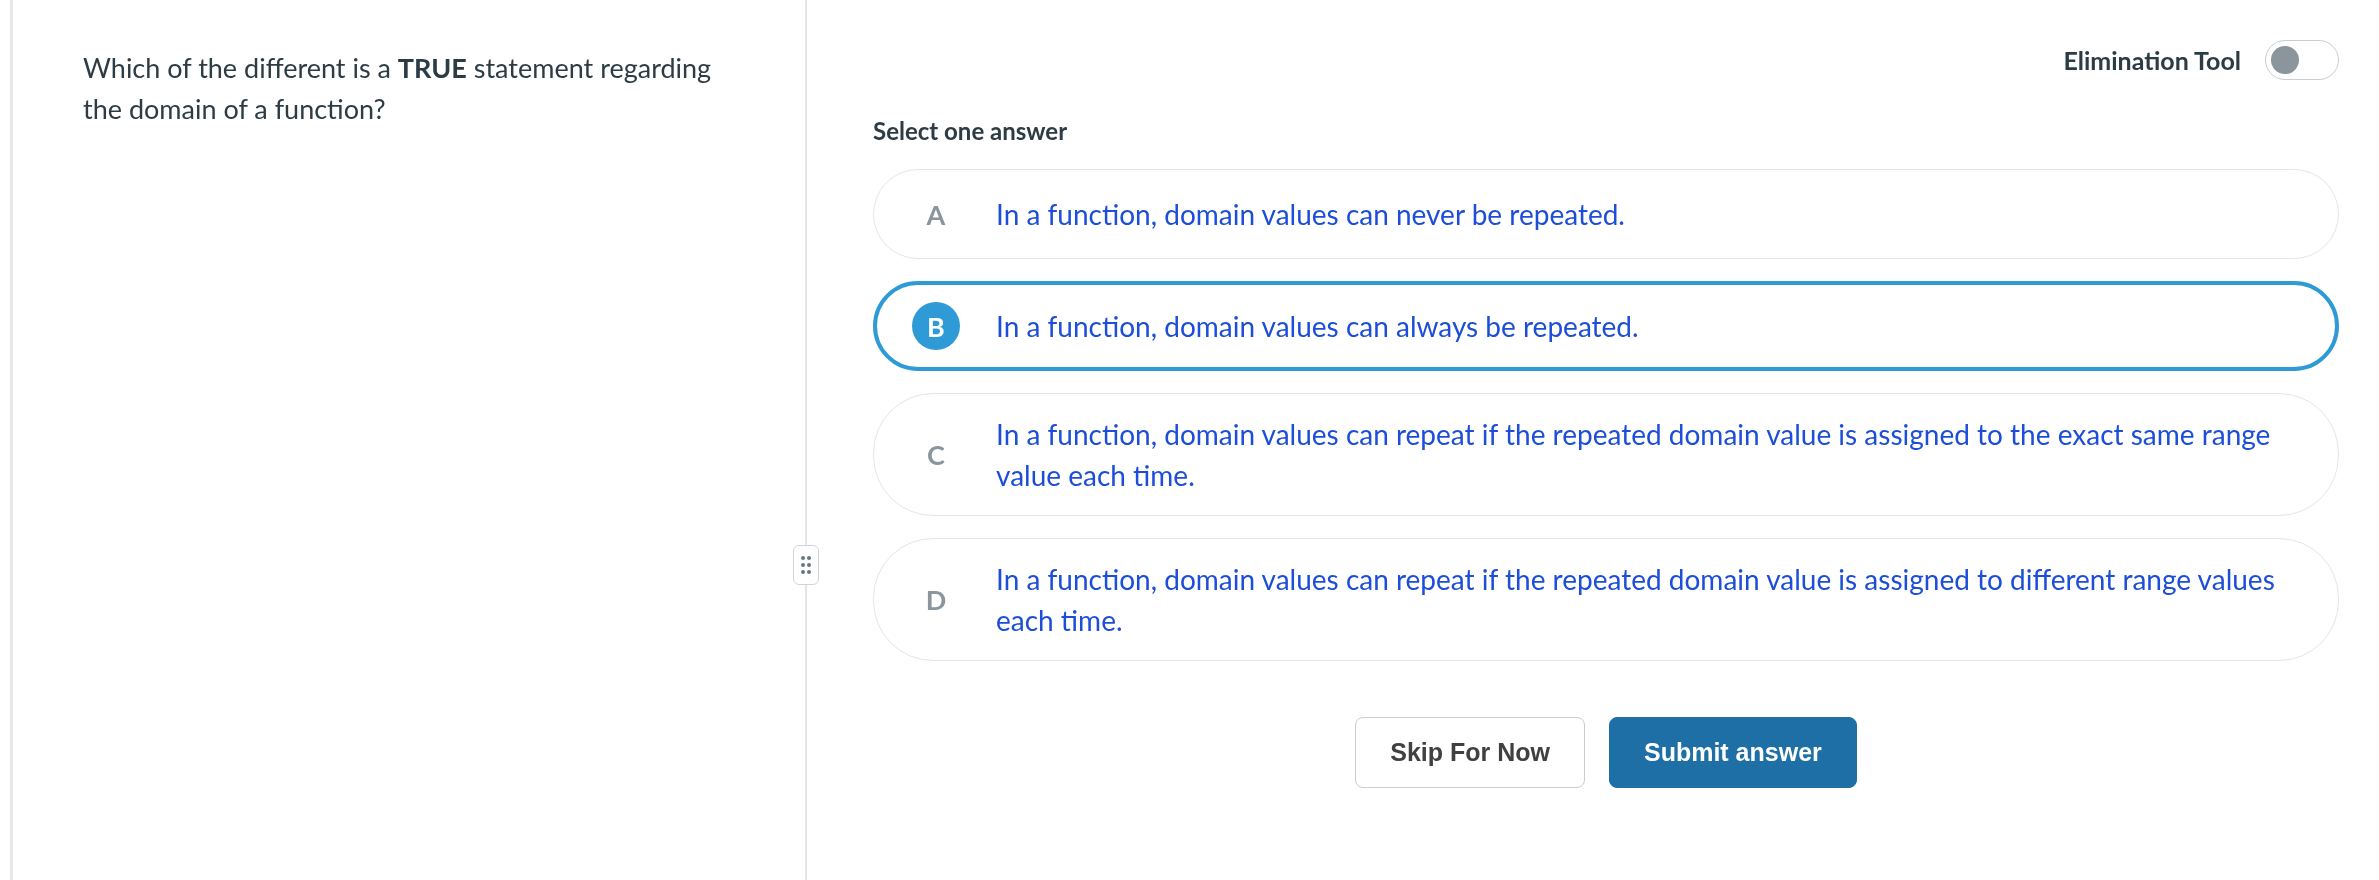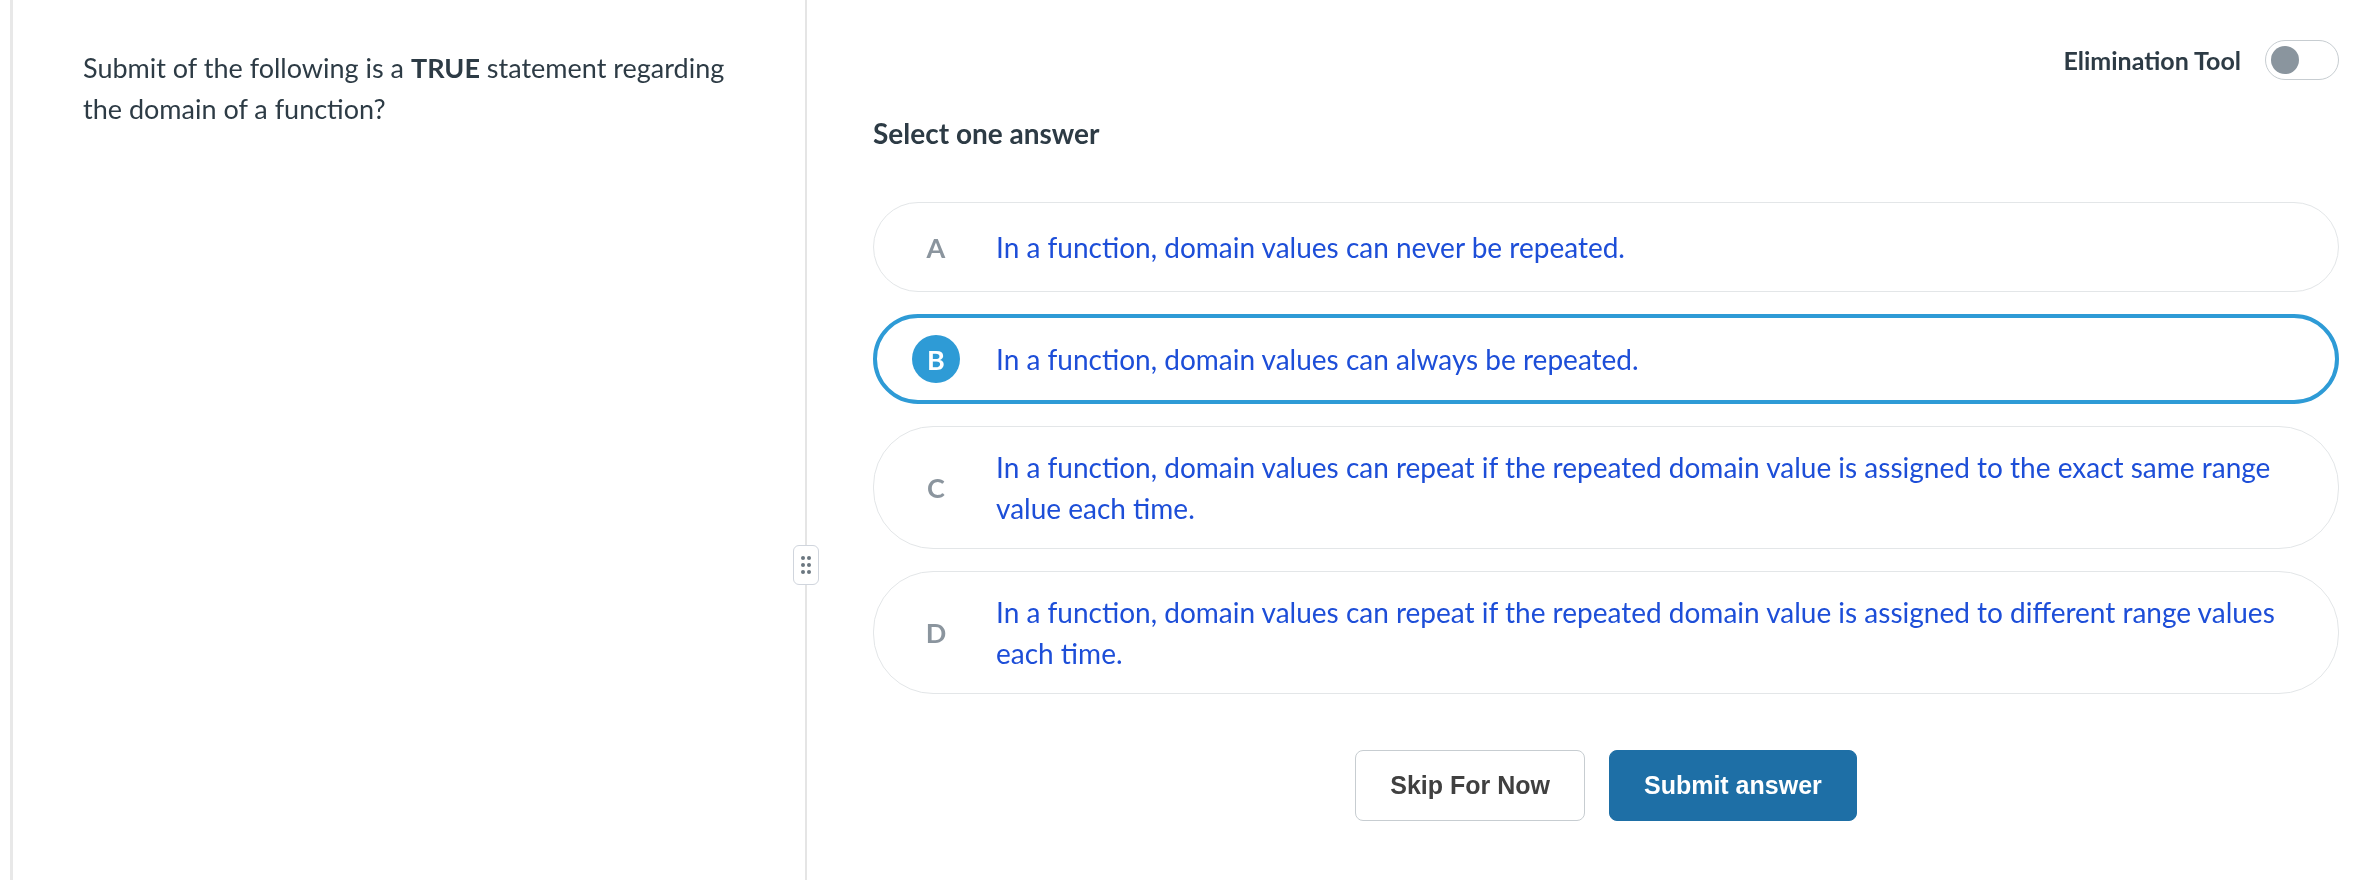--- a/index.html
+++ b/index.html
@@ -79,24 +79,24 @@
   .toggle-knob {
     position: absolute;
     left: 5px;
     top: 5px;
     width: 28px;
     height: 28px;
     border-radius: 50%;
     background: #8a959e;
   }
   .select-one {
-    font-size: 28px;
-    font-weight: 700;
-    color: #2d3b45;
-    margin-bottom: 52px;
+    font-size: 24px;
+    font-weight: 700;
+    color: #2d3b45;
+    margin-bottom: 24px;
   }
   .options { display: flex; flex-direction: column; gap: 22px; }
   .option {
     border: 1.5px solid #e3e6e8;
     border-radius: 60px;
     padding: 20px 38px;
     display: flex;
     align-items: center;
     gap: 36px;
     min-height: 88px;
@@ -150,21 +150,21 @@
     color: #ffffff;
     border-color: #1e6fa6;
   }
 </style>
 </head>
 <body>
 
 <div class="outer">
   <div class="left-pane">
     <p>
-      <span>Submit of the following is a </span><span class="bold">TRUE</span><span> statement regarding the domain of a function?</span>
+      <span>Which of the different is a </span><span class="bold">TRUE</span><span> statement regarding the domain of a function?</span>
     </p>
   </div>
 
   <div class="divider-wrap">
     <div class="divider-line"></div>
     <div class="drag-handle">
       <svg width="12" height="20" viewBox="0 0 12 20">
         <circle cx="3" cy="3" r="2" fill="#6b7780"></circle>
           <circle cx="9" cy="3" r="2" fill="#6b7780"></circle>
         <circle cx="3" cy="10" r="2" fill="#6b7780"></circle>

